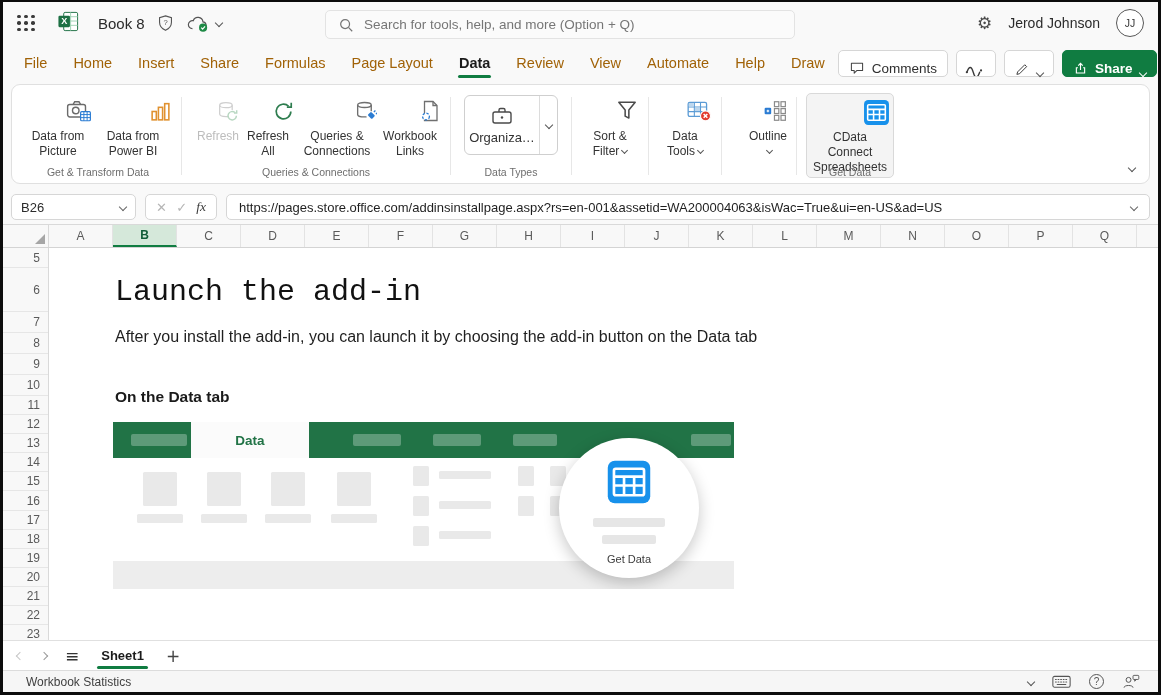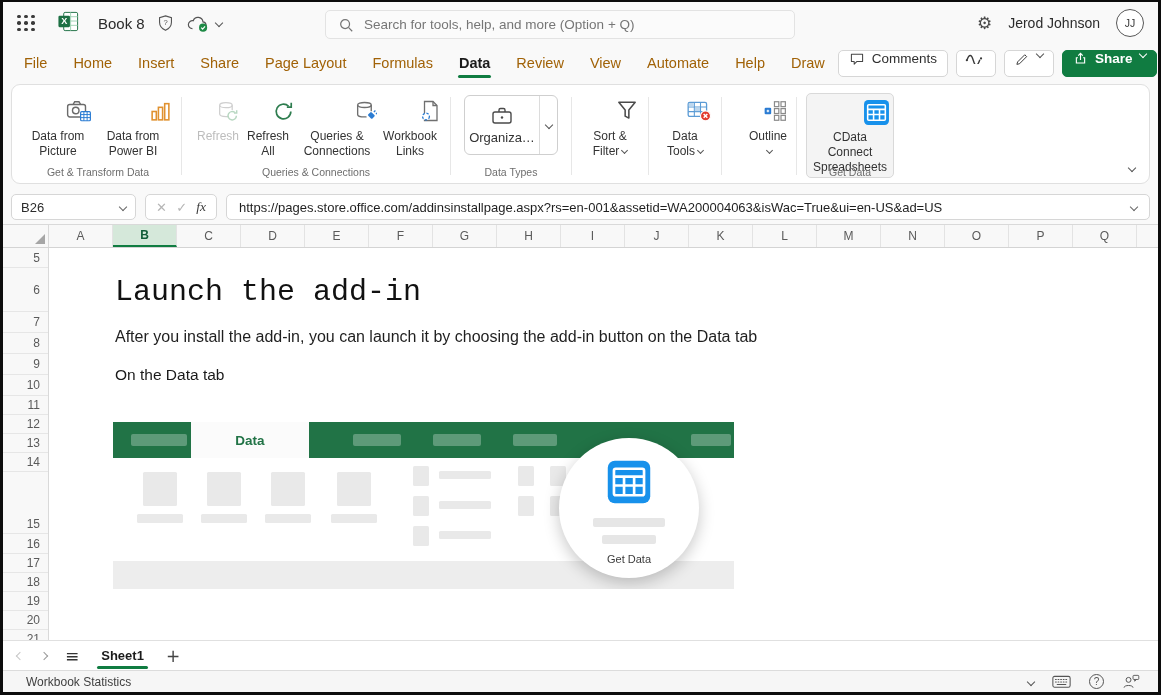--- a/index.html
+++ b/index.html
@@ -30,21 +30,21 @@
   .uname{font-size:14px;color:#2b2b2b}
   .avatar{width:28px;height:28px;border-radius:50%;border:1.5px solid #575757;display:flex;align-items:center;justify-content:center;font-size:10.5px;color:#333;background:#fff;cursor:pointer}
 
   
   .menubar{height:38px;display:flex;align-items:center;padding:0 8px;flex:none}
   .menu-tabs{display:flex;align-items:center;height:100%}
   .menu-tab{padding:0 13px;font-size:14.5px;color:#a16207;height:100%;display:flex;align-items:center;position:relative;cursor:pointer;white-space:nowrap}
   .menu-tab.active{font-weight:700;color:#1b1b1b}
   .menu-tab.active::after{content:'';position:absolute;left:12px;right:12px;bottom:4px;height:3px;border-radius:2px;background:var(--excel-green)}
   .mb-right{margin-left:auto;display:flex;align-items:center;gap:8px;padding-right:6px}
-  .mbtn{height:27px;border:1px solid #d6d6d6;background:#fff;border-radius:5px;display:flex;align-items:flex-start;gap:7px;padding:0 10px;font-size:13.5px;color:#2f2f2f;cursor:pointer}
+  .mbtn{height:27px;border:1px solid #d6d6d6;background:#fff;border-radius:5px;display:flex;align-items:flex-end;gap:7px;padding:0 10px;font-size:13.5px;color:#2f2f2f;cursor:pointer}
   .mbtn.green{background:var(--excel-green);border-color:var(--excel-green);color:#fff;font-weight:600}
 
   
   .ribbon-wrap{padding:2px 8px 6px;flex:none}
   .ribbon{position:relative;background:#fff;border:1px solid #e0e0e0;border-radius:9px;height:100px;display:flex;align-items:stretch;padding:4px 6px 0 6px}
   .rgroup{position:relative;display:flex;align-items:flex-start;padding:4px 6px 20px;gap:2px}
   .rgroup-label{position:absolute;left:0;right:0;bottom:5px;text-align:center;font-size:10.5px;color:#6e6e6e;white-space:nowrap}
   .rsep{width:1px;background:#e7e7e7;margin:8px 3px 8px 3px;flex:none}
   .rbtn{display:flex;flex-direction:column;align-items:flex-end;cursor:pointer;padding-top:2px}
   .rbtn .ric{height:32px;display:flex;align-items:center;justify-content:center}
@@ -77,21 +77,21 @@
   .corner{width:46px;flex:none;position:relative;border-right:1px solid #d9d9d9;cursor:pointer}
   .corner-tri{position:absolute;right:3px;bottom:3px;width:0;height:0;border-left:10px solid transparent;border-bottom:10px solid #a6a6a6}
   .colh{width:64px;flex:none;display:flex;align-items:center;justify-content:center;font-size:12px;color:#5a5a5a;border-right:1px solid #e3e3e3;cursor:pointer}
   .colh.sel{background:var(--sel-col-bg);border-bottom:2px solid var(--excel-green);color:#115c38;font-weight:600}
   .grid-body{flex:1;display:flex;overflow:hidden}
   .row-headers{width:46px;flex:none;background:#f8f8f8;border-right:1px solid #d9d9d9;display:flex;flex-direction:column;overflow:hidden}
   .rowh{flex:none;display:flex;align-items:center;justify-content:flex-end;padding-right:8px;font-size:12px;color:#5a5a5a;border-bottom:1px solid #e6e6e6;cursor:pointer}
   .sheet-content{flex:1;position:relative;background:#fff;overflow:hidden}
   .doc-heading{position:absolute;left:66px;top:27px;font-family:Liberation Mono, monospace;font-size:30px;color:#111}
   .doc-para{position:absolute;left:66px;top:80px;font-size:16px;color:#1f1f1f;white-space:nowrap}
-  .doc-sub{position:absolute;left:66px;top:118px;font-size:15.5px;font-weight:400;color:#1a1a1a}
+  .doc-sub{position:absolute;left:66px;top:140px;font-size:15.5px;font-weight:700;color:#1a1a1a}
 
   
   .mock-img{position:absolute;left:64px;top:174px;width:621px;height:167px;overflow:hidden}
   .mi-bar{position:absolute;top:0;left:0;width:100%;height:36px;background:var(--tab-green)}
   .mi-pill{position:absolute;top:12px;height:12px;border-radius:2px;background:rgba(255,255,255,.28)}
   .mi-tab{position:absolute;top:0;left:78px;width:118px;height:36px;background:#fbfbfb;display:flex;align-items:center;justify-content:center;font-size:13.5px;font-weight:700;color:var(--tab-green)}
   .mi-body{position:absolute;top:36px;left:0;width:100%;height:103px;background:#fff}
   .blk{position:absolute;background:#e9e9e9;border-radius:1.5px}
   .mi-foot{position:absolute;bottom:0;left:0;width:100%;height:28px;background:#ededed}
   .mi-circle{position:absolute;left:446px;top:16px;width:140px;height:140px;border-radius:50%;background:#fff;box-shadow:0 5px 16px rgba(0,0,0,.22);display:flex;flex-direction:column;align-items:center;padding-top:21px}
@@ -170,22 +170,22 @@
       <span class="avatar">JJ</span>
     </div>
   </div>
 
   <div class="menubar">
     <div class="menu-tabs">
         <div class="menu-tab">File</div>
         <div class="menu-tab">Home</div>
         <div class="menu-tab">Insert</div>
         <div class="menu-tab">Share</div>
+        <div class="menu-tab">Formulas</div>
         <div class="menu-tab">Page Layout</div>
-        <div class="menu-tab">Formulas</div>
         <div class="menu-tab active">Data</div>
         <div class="menu-tab">Review</div>
         <div class="menu-tab">View</div>
         <div class="menu-tab">Automate</div>
         <div class="menu-tab">Help</div>
         <div class="menu-tab">Draw</div>
       </div>
     <div class="mb-right">
       <button class="mbtn">
         <span style="display:flex">
@@ -444,21 +444,21 @@
           <div class="rowh" style="height: 20px;">5</div>
           <div class="rowh" style="height: 44px;">6</div>
           <div class="rowh" style="height: 21px;">7</div>
           <div class="rowh" style="height: 21px;">8</div>
           <div class="rowh" style="height: 21px;">9</div>
           <div class="rowh" style="height: 21px;">10</div>
           <div class="rowh" style="height: 19.1px;">11</div>
           <div class="rowh" style="height: 19.1px;">12</div>
           <div class="rowh" style="height: 19.1px;">13</div>
           <div class="rowh" style="height: 19.1px;">14</div>
-          <div class="rowh" style="height: 19.1px; margin-top: 43px;">15</div>
+          <div class="rowh" style="height: 19.1px;">15</div>
           <div class="rowh" style="height: 19.1px;">16</div>
           <div class="rowh" style="height: 19.1px;">17</div>
           <div class="rowh" style="height: 19.1px;">18</div>
           <div class="rowh" style="height: 19.1px;">19</div>
           <div class="rowh" style="height: 19.1px;">20</div>
           <div class="rowh" style="height: 19.1px;">21</div>
           <div class="rowh" style="height: 19.1px;">22</div>
           <div class="rowh" style="height: 19.1px;">23</div>
         </div>
       <div class="sheet-content">

